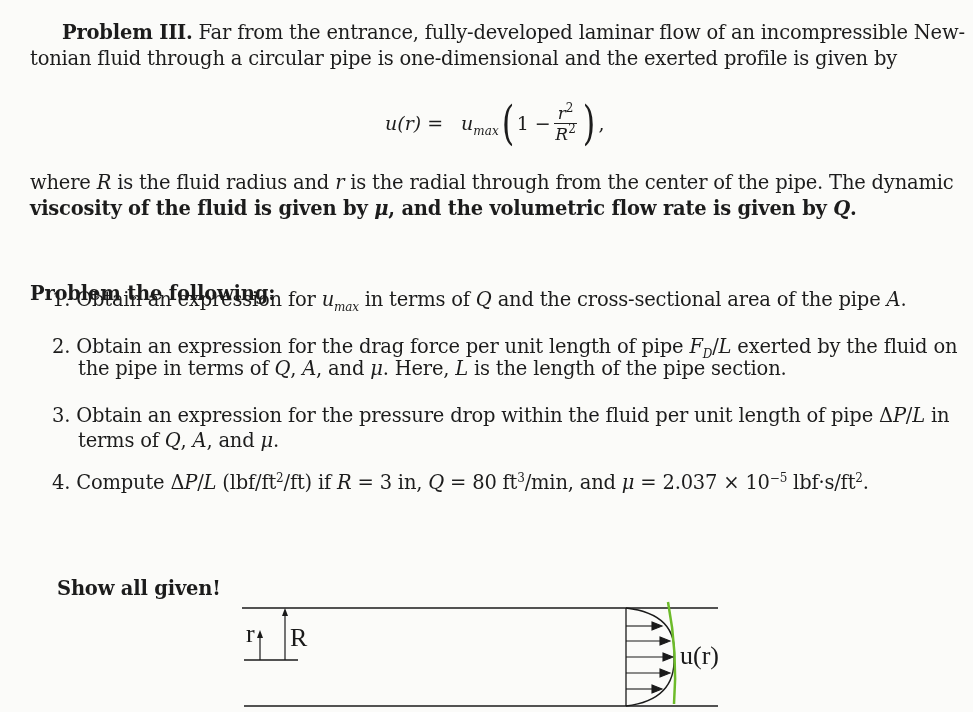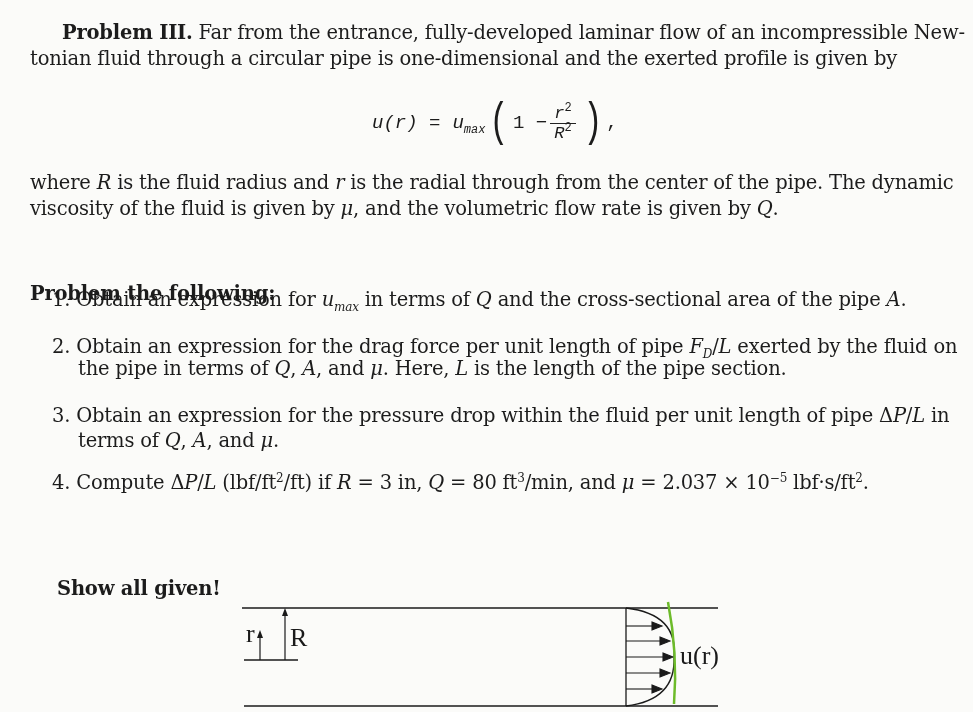--- a/index.html
+++ b/index.html
@@ -2,52 +2,52 @@
 <html><head>
 <meta charset="utf-8">
 <style>
   html, body { margin:0; padding:0; }
   body { width:973px; height:712px; background:#fbfbf9; position:relative; overflow:hidden;
          font-family:"DejaVu Serif","Liberation Serif", serif; color:#1c1c1c; }
   .txt { position:absolute; font-size:19.5px; line-height:26px; white-space:nowrap; letter-spacing:-0.2px; }
   .b { font-weight:bold;margin-top:41px; }
   i.m { font-style:italic; }
   sub, sup { font-size:12px; line-height:0; }
-  .eq { position:absolute; left:372px; top:88px; height:70px; font-size:19px; display:flex; align-items:center;font-family:Liberation Mono, monospace; }
+  .eq { position:absolute; left:385px; top:88px; height:70px; font-size:19px; display:flex; align-items:center; }
   .paren { font-size:46px; font-weight:100; line-height:1; transform:scaleX(0.7); display:inline-block; }
   .frac { display:inline-flex; flex-direction:column; align-items:center; margin:0 3px; font-size:17px; }
   .frac .num { border-bottom:1px solid #222; padding:0 4px; }
   .diagram { position:absolute; left:230px; top:594px; }
 </style>
 </head>
 <body>
 
 <div class="txt" style="left:62px;top:20px;">
   <span class="b">Problem III.</span>
   <span>Far from the entrance, fully-developed laminar flow of an incompressible New-</span>
 </div>
 <div class="txt" style="left:30px;top:46px;">tonian fluid through a circular pipe is one-dimensional and the exerted profile is given by</div>
 
 <div class="eq">
   <span style="font-style:italic;">u(r) = </span>
-  <span style="margin-left:12px;"><i class="m">u</i><sub><i class="m">max</i></sub></span>
+  <span style="margin-left:18px;"><i class="m">u</i><sub><i class="m">max</i></sub></span>
   <span class="paren">(</span>
   <span>1 −</span>
   <span class="frac">
     <span class="num"><i class="m">r</i><sup>2</sup></span>
     <span><i class="m">R</i><sup>2</sup></span>
   </span>
   <span class="paren">)</span>
   <span>,</span>
 </div>
 
 <div class="txt" style="left:30px;top:170px;">
   <span>where </span><i class="m">R</i><span> is the fluid radius and </span><i class="m">r</i><span> is the radial through from the center of the pipe. The dynamic</span>
 </div>
-<div class="txt" style="left:30px;top:196px;">
+<div class="txt" style="left:30px;top:196px;font-weight:bold;">
   <span>viscosity of the fluid is given by </span><i class="m">μ</i><span>, and the volumetric flow rate is given by </span><i class="m">Q</i><span>.</span>
 </div>
 
 <div class="txt b" style="left:30px;top:240px;">Problem the following:</div>
 
 <div class="txt" style="left:52px;top:287px;text-align:right;">
   <span>1.</span> Obtain an expression for <i class="m">u<sub>max</sub></i> in terms of <i class="m">Q</i> and the cross-sectional area of the pipe <i class="m">A</i>.
 </div>
 
 <div class="txt" style="left:52px;top:334px;">

